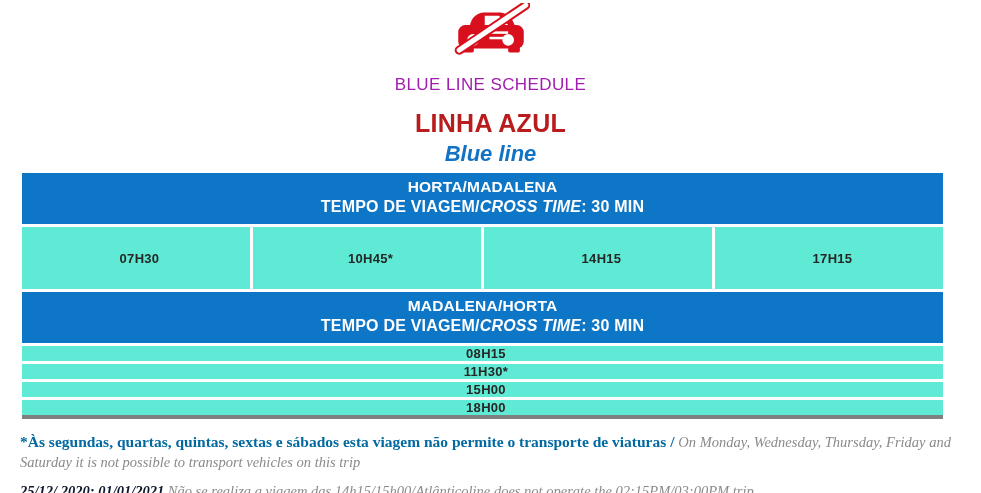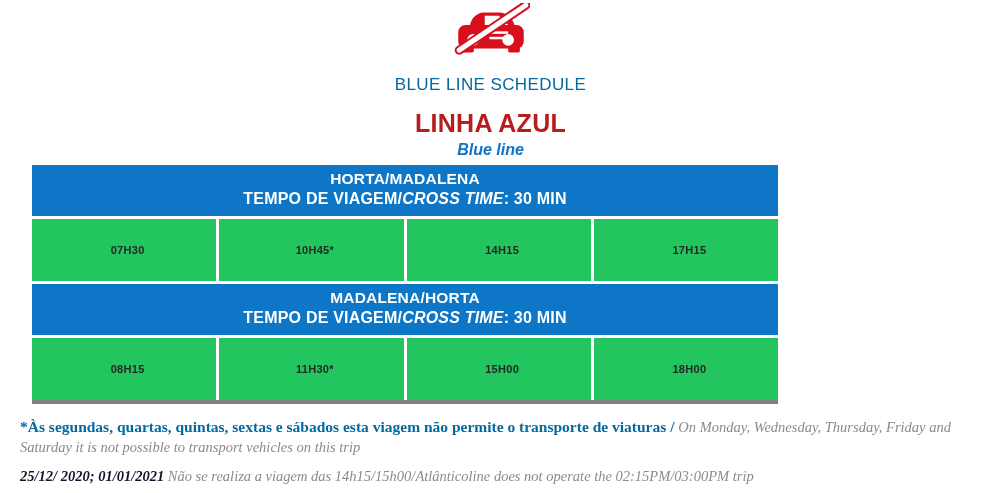--- a/index.html
+++ b/index.html
@@ -4,42 +4,42 @@
 <style>
   html, body { margin: 0; padding: 0; background: #ffffff; }
   body {
     width: 981px; height: 493px; overflow: hidden;
     font-family: "Liberation Sans", sans-serif;
     -webkit-font-smoothing: antialiased;
   }
   .hero { text-align: center; padding-top: 3px; }
   .icon-wrap { display: inline-block; margin-bottom: 16px; }
   .title-en {
-    color: #0369a1; font-size: 17px; font-weight: 400;
+    color: #a21caf; font-size: 17px; font-weight: 400;
     letter-spacing: 0.4px; margin-bottom: 14px;
   }
   .title-pt { color: #b91c1c; font-size: 25px; font-weight: bold; letter-spacing: 0.3px; }
-  .subtitle { color: #1273C4; font-size: 16px; font-weight: bold; font-style: italic; margin-top: 3px; }
+  .subtitle { color: #1273C4; font-size: 22px; font-weight: bold; font-style: italic; margin-top: 3px; }
   .dates { color: #1273C4; font-size: 15px; font-weight: bold; margin-top: 3px; }
 
-  .schedule { margin: 6px 0 0 32px; width: 746px; }
+  .schedule { margin: 6px 0 0 22px; width: 921px; }
   .band {
     background: #0E76C6; color: #ffffff; text-align: center;
     padding: 5px 0 8px 0;
   }
   .band-route { font-size: 15.5px; font-weight: bold; letter-spacing: 0.2px; }
   .band-time { font-size: 16px; font-weight: bold; margin-top: 2px; letter-spacing: 0.2px; }
   .band-time .it { font-style: italic; }
   .times-row { display: flex; gap: 3px; background: #ffffff; margin-top: 3px; margin-bottom: 3px; }
   .time-cell {
-    flex: 1; background: #22c55e; height: 62px;
+    flex: 1; background: #5eead4; height: 62px;
     display: flex; align-items: center; justify-content: center;
-    color: #262626; font-size: 11px; font-weight: bold; letter-spacing: 0.3px; padding-left: 7px;
+    color: #262626; font-size: 13px; font-weight: bold; letter-spacing: 0.3px; padding-left: 7px;
   }
-  .times-row.last { margin-bottom: 0; }
+  .times-row.last { margin-bottom: 0; flex-direction: column; }
   .bottom-rule { height: 4px; background: #808080; }
 
   .footnotes { margin: 13px 20px 0 20px; font-family: "Liberation Serif", serif; }
   .fn1 { font-size: 15.5px; line-height: 1.28; }
   .fn-pt { color: #0369a1; font-weight: bold; }
   .fn-en { color: #8A8A8A; font-style: italic; font-size: 14.5px; }
   .fn2 { margin-top: 10px; font-size: 14.5px; line-height: 1.25; }
   .fn-dates { color: #0f172a; font-weight: bold; font-style: italic; }
 </style>
 </head>

